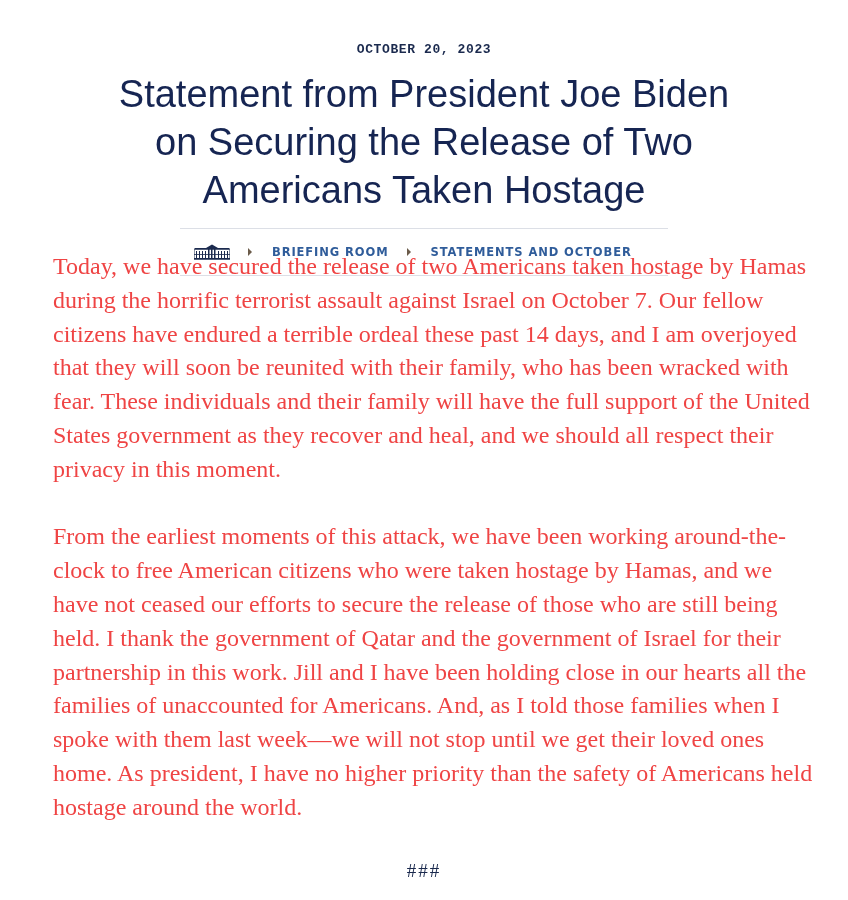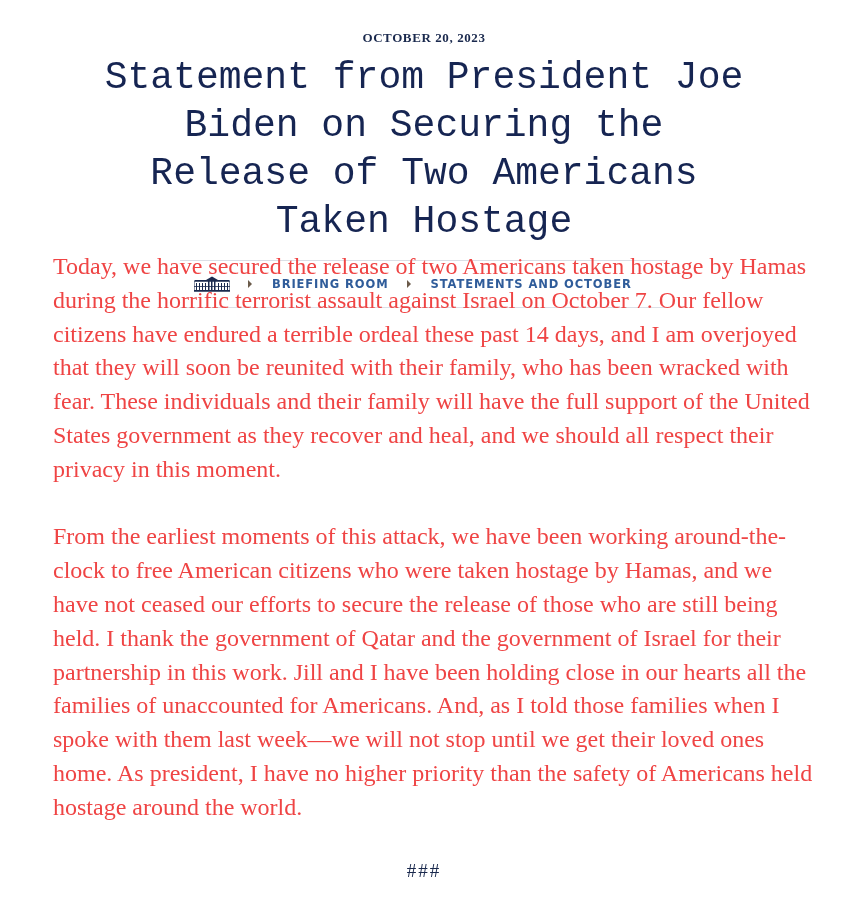--- a/index.html
+++ b/index.html
@@ -12,30 +12,30 @@
     height: 900px;
     overflow: hidden;
     position: relative;
     color: #1b2a4e;
   }
   .header {
     text-align: center;
     padding-top: 30px;
   }
   .date {
-    font-family: Liberation Serif, serif;
+    font-family: Liberation Mono, monospace;
     font-size: 13px;
     letter-spacing: 0.6px;
     color: #1b2a4e;
     font-weight: 600;
     line-height: 16px;
-    margin: 0;
+    margin: 12px;
   }
   .title {
-    font-family: Liberation Mono, monospace;
+    font-family: Liberation Sans, sans-serif;
     font-weight: normal;
     font-size: 38px;
     line-height: 48px;
     color: #162552;
     margin: 8px auto 0 auto;
     width: 640px;
   }
   .breadcrumb {
     margin: 14px auto 0 auto;
     width: 480px;

